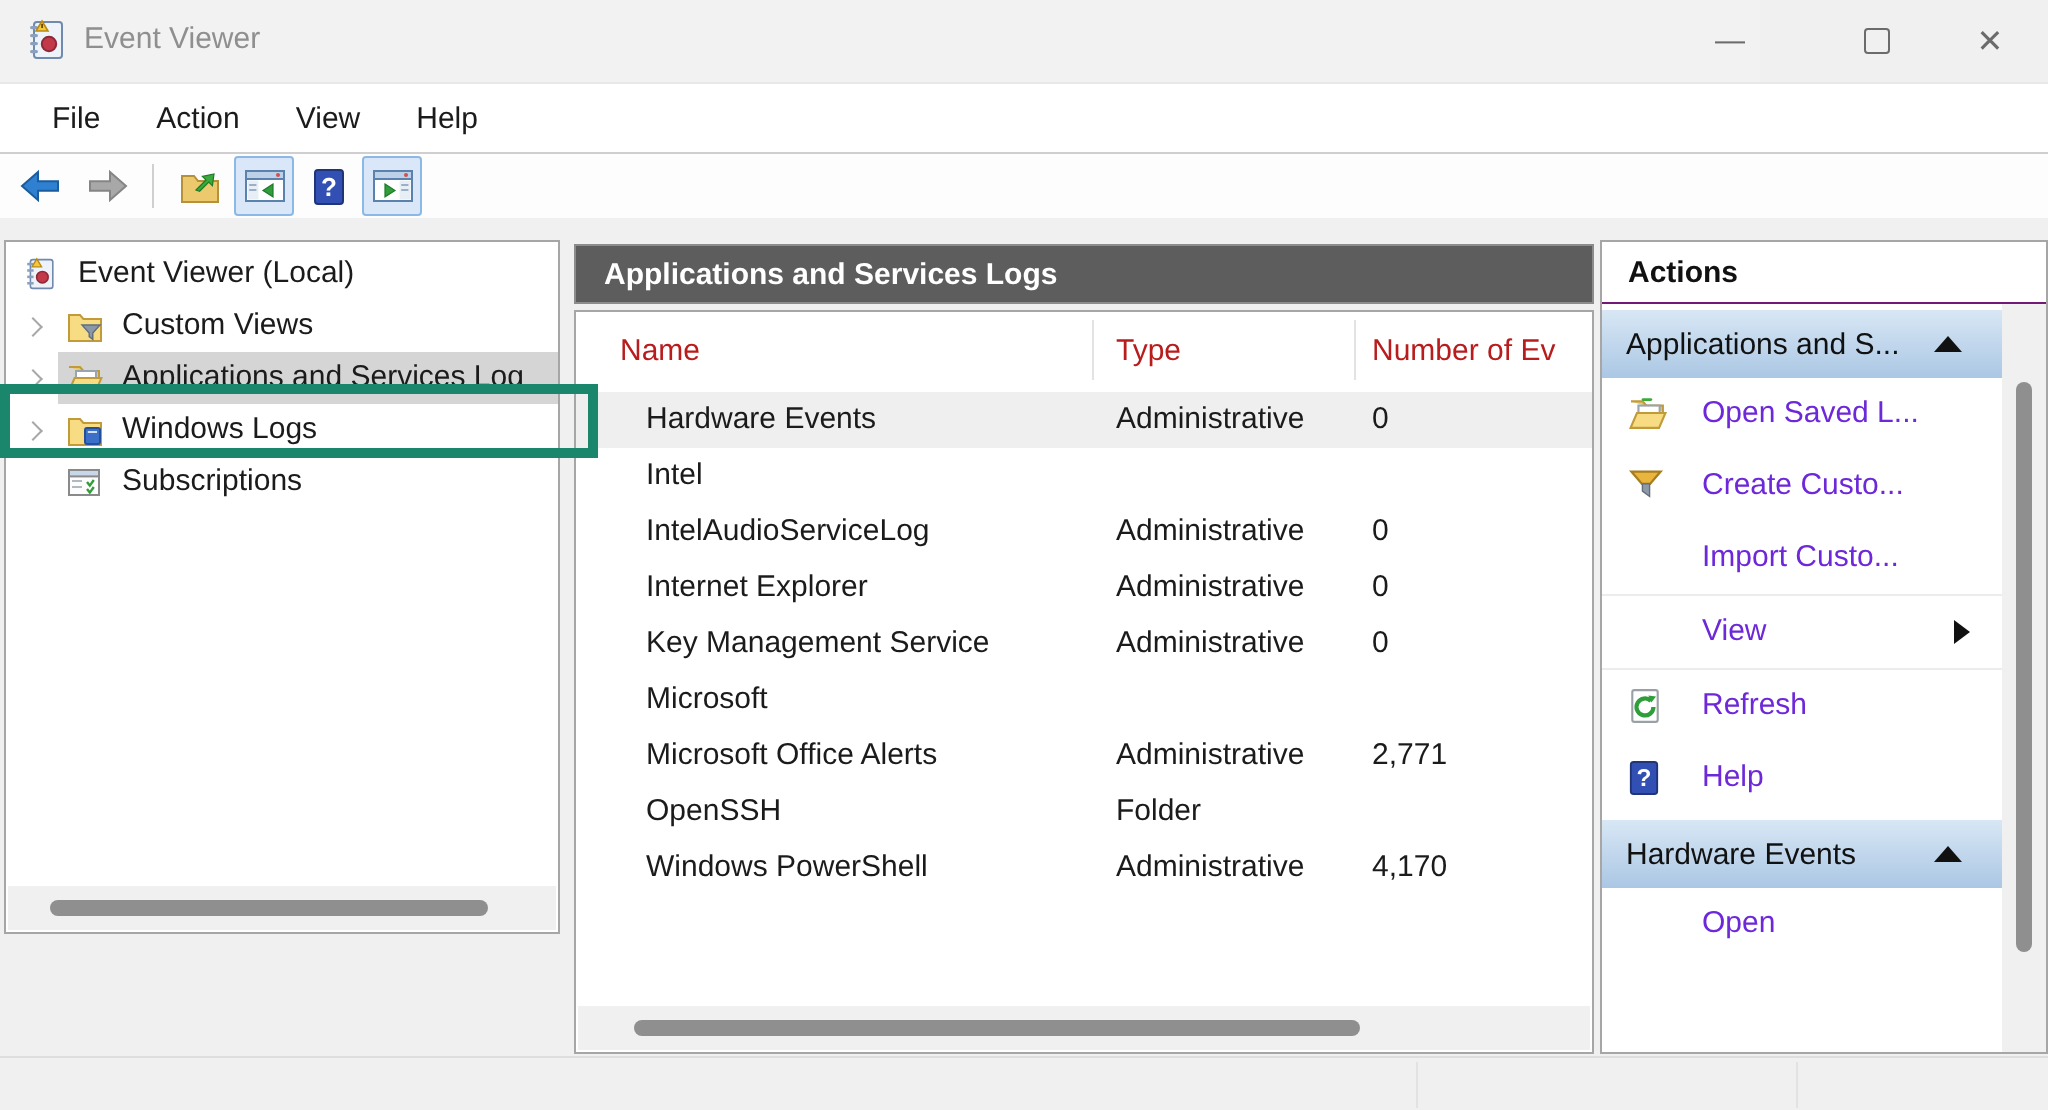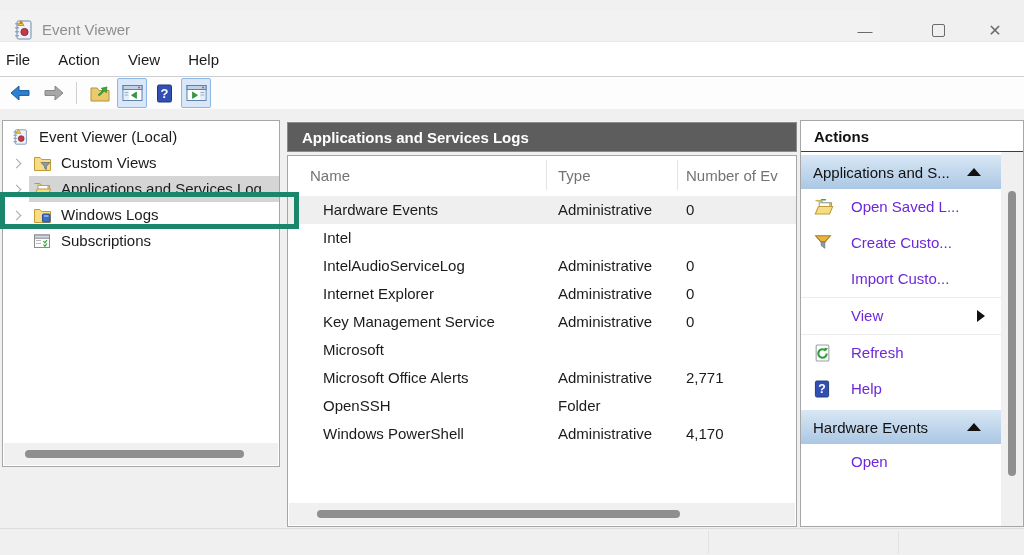--- a/index.html
+++ b/index.html
@@ -1,32 +1,32 @@
 <!DOCTYPE html>
 <html><head>
 <meta charset="utf-8">
 <style>
   html,body{margin:0;padding:0;}
   body{width:1024px;height:555px;overflow:hidden;font-family:"Liberation Sans",sans-serif;}
   .window{position:relative;width:1024px;height:555px;background:#f0f0f0;outline:1px solid #c9c9c9;}
 
   
-  .titlebar{position:absolute;left:0;top:10px;width:880px;height:41px;background:#f2f2f2;}
+  .titlebar{position:absolute;left:0;top:0;width:880px;height:41px;background:#f2f2f2;}
   .titlebar .appicon{position:absolute;left:13px;top:9px;}
   .titlebar .title{position:absolute;left:42px;top:11px;font-size:15px;color:#8f8f8f;}
   .wc{position:absolute;top:0;width:46px;height:41px;display:flex;align-items:center;justify-content:center;color:#6b6b6b;font-size:15px;}
   .wc.min{left:842px;}
   .wc.max{left:915px;}
   .wc.close{left:972px;font-size:16px;}
   .maxbox{width:11px;height:11px;border:1.3px solid #6b6b6b;border-radius:2px;}
 
   
   .menubar{position:absolute;left:0;top:41px;width:1024px;height:34px;background:#ffffff;border-top:1px solid #e8e8e8;border-bottom:1px solid #cfcfcf;display:flex;align-items:center;}
   .menubar .mitem{padding:0 14px;font-size:15px;color:#1b1b1b;height:100%;display:flex;align-items:center;cursor:default;}
-  .menubar .mitem:first-child{padding-left:6px;}
+  .menubar .mitem:first-child{padding-left:26px;}
 
   
   .toolbar{position:absolute;left:0;top:77px;width:1024px;height:32px;background:#fdfdfd;border-bottom:1px solid #d6d6d6;display:flex;align-items:center;}
   .tbtn{height:28px;min-width:28px;display:flex;align-items:center;justify-content:center;margin:0 1px;border:1px solid transparent;border-radius:2px;}
   .tbtn.first{margin-left:6px;}
   .tbtn.active{background:#d9e7f8;border-color:#8cb8e8;}
   .tsep{width:1px;height:22px;background:#d0d0d0;margin:0 7px;}
 
   
   .main{position:absolute;left:0;top:109px;width:1024px;height:419px;background:#f0f0f0;}
@@ -39,21 +39,21 @@
   .trow.root .ticon{left:9px;top:4px;} .trow.root .tlabel{left:36px;}
   .trow.child .ticon{left:30px;top:5px;} .trow.child .tlabel{left:58px;}
   .trow.selected .selbg{position:absolute;left:26px;top:0;right:0;bottom:0;background:#d5d5d5;}
   .trow>*{z-index:1;}
   .hscroll{position:absolute;left:1px;right:1px;bottom:1px;height:22px;background:#f0f0f0;}
   .hthumb{position:absolute;top:7px;height:8px;background:#8f8f8f;border-radius:5px;}
 
   .list-header{position:absolute;left:287px;top:13px;width:510px;height:30px;background:#5d5d5d;border:1px solid #8c8c8c;box-sizing:border-box;display:flex;align-items:center;}
   .list-header span{color:#fff;font-weight:bold;font-size:15px;margin-left:14px;}
   .list-panel{position:absolute;left:287px;top:46px;width:510px;height:372px;background:#fff;border:1px solid #a6a6a6;box-sizing:border-box;overflow:hidden;}
-  .colhead{position:relative;height:40px;font-size:15px;color:#737373;}
+  .colhead{position:relative;height:40px;font-size:15px;color:#b91c1c;}
   .colhead .c0{position:absolute;left:22px;top:11px;}
   .colhead .c1{position:absolute;left:270px;top:11px;}
   .colhead .c2{position:absolute;left:398px;top:11px;white-space:nowrap;}
   .colsep{position:absolute;top:4px;height:30px;width:1px;background:#e3e3e3;}
   .lrow{position:relative;height:28px;font-size:15px;color:#1b1b1b;}
   .lrow.sel{background:#efefef;}
   .lrow .n{position:absolute;left:35px;top:5px;white-space:nowrap;}
   .lrow .t{position:absolute;left:270px;top:5px;}
   .lrow .e{position:absolute;left:398px;top:5px;}
 

